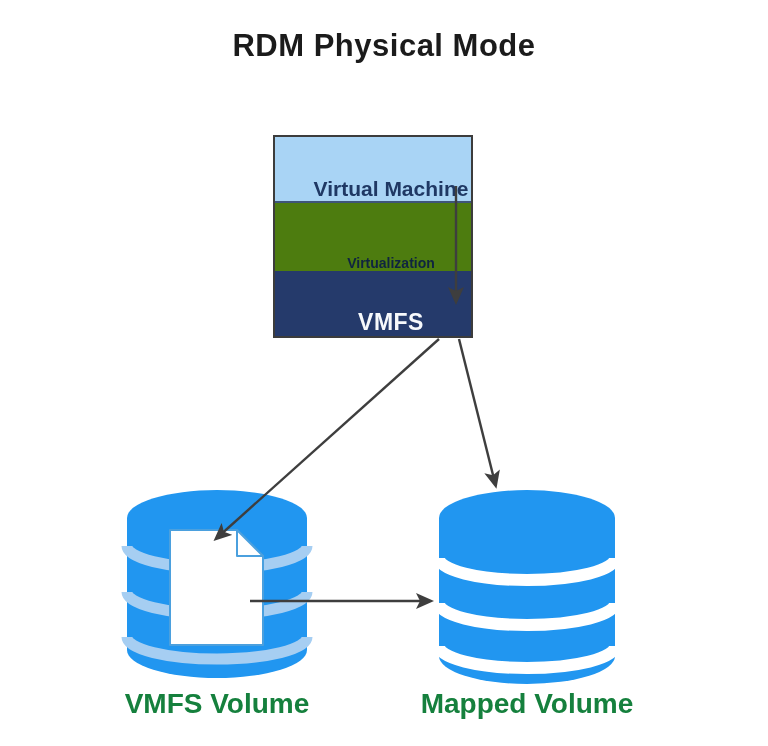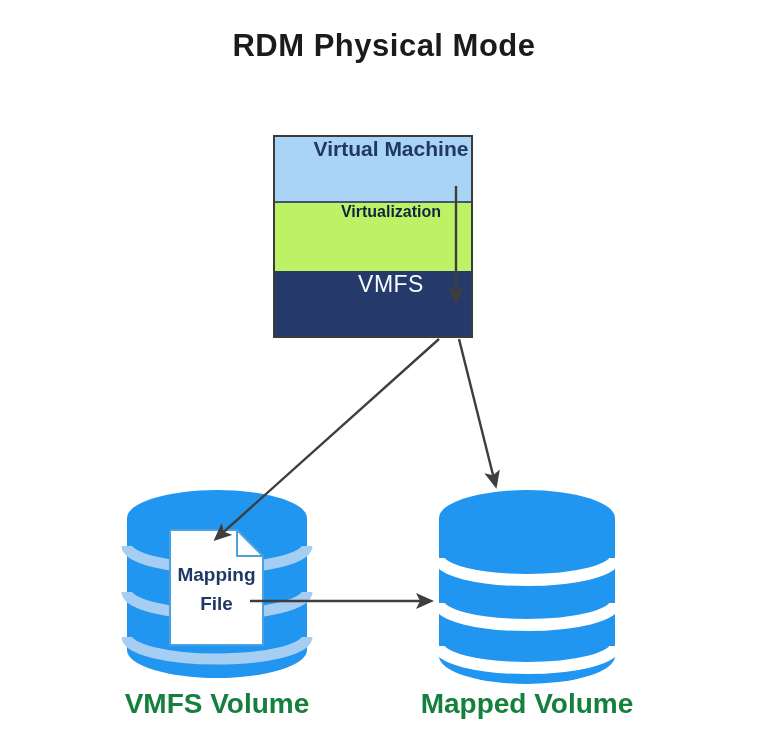--- a/index.html
+++ b/index.html
@@ -10,25 +10,25 @@
   .title{
     position:absolute;left:0;top:28px;width:768px;text-align:center;
     font-size:31px;font-weight:bold;color:#1b1b1b;letter-spacing:0.5px;
   }
   
   .stack{
     position:absolute;left:273px;top:135px;width:200px;height:203px;
     border:2px solid #3c3c3c;box-sizing:border-box;
     display:flex;flex-direction:column;z-index:1;
   }
-  .layer{display:flex;align-items:flex-start;justify-content:center;box-sizing:border-box;padding-left:36px;}
+  .layer{display:flex;align-items:flex-end;justify-content:center;box-sizing:border-box;padding-left:36px;}
   .layer-vm{height:66px;background:#a9d4f5;border-bottom:2px solid #3e5578;
     color:#1f3864;font-size:21px;font-weight:bold;}
-  .layer-virt{height:68px;background:#bef264;color:#0f2440;font-size:16px;font-weight:bold;}
-  .layer-vmfs{height:65px;background:#253a6b;color:#f7f9fc;font-size:23px;font-weight:normal;letter-spacing:0.5px;}
+  .layer-virt{height:68px;background:#4d7c0f;color:#0f2440;font-size:14px;font-weight:bold;}
+  .layer-vmfs{height:65px;background:#253a6b;color:#f7f9fc;font-size:23px;font-weight:bold;letter-spacing:0.5px;}
   
   .gfx{position:absolute;left:0;top:0;width:768px;height:746px;z-index:2;}
   
   .mapping-label{
     position:absolute;left:169px;top:560px;width:95px;z-index:3;
     text-align:center;font-size:19px;line-height:29px;font-weight:bold;color:#1f3864;
   }
   .cyl-label{
     position:absolute;top:688px;width:300px;z-index:3;text-align:center;
     font-size:28px;font-weight:bold;color:#15803d;
@@ -80,19 +80,18 @@
       <path d="M170,530 L237,530 L263,556 L263,645 L170,645 Z" fill="#ffffff" stroke="#4ba0de" stroke-width="2" stroke-linejoin="round"></path>
       <path d="M237,530 L237,556 L263,556 Z" fill="#ffffff" stroke="#4ba0de" stroke-width="2" stroke-linejoin="round"></path>
     </g>
 
     <line x1="456" y1="186" x2="456" y2="299" stroke="#3e3e3e" stroke-width="2.4" marker-end="url(#ah)"></line>
     <line x1="439" y1="339" x2="218" y2="537" stroke="#3e3e3e" stroke-width="2.4" marker-end="url(#ah)"></line>
     <line x1="459" y1="339" x2="495" y2="483" stroke="#3e3e3e" stroke-width="2.4" marker-end="url(#ah)"></line>
     <line x1="250" y1="601" x2="428" y2="601" stroke="#3e3e3e" stroke-width="2.4" marker-end="url(#ah)"></line>
   </svg>
 
-  <div class="mapping-label">Mapping File</div>
 
   <div class="cyl-label left">VMFS Volume</div>
 
   <div class="cyl-label right">Mapped Volume</div>
 
 </div>
 
 </body></html>

